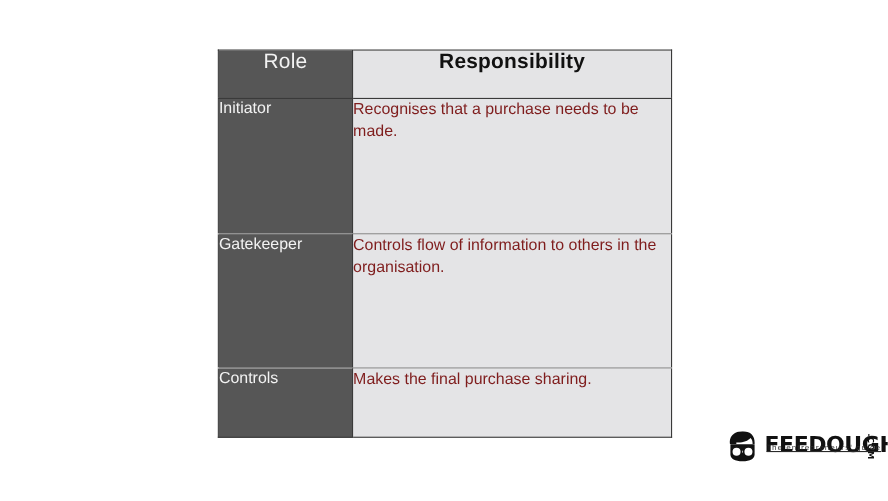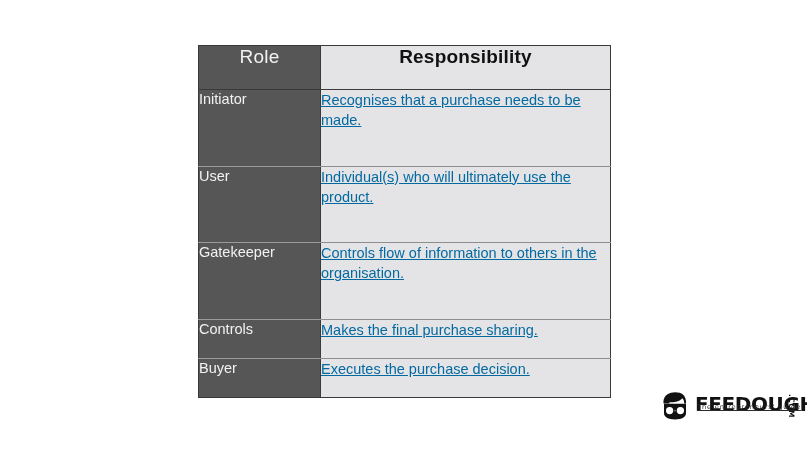--- a/index.html
+++ b/index.html
@@ -69,27 +69,26 @@
     color: #f2f2f2;
     font-size: 14.5px;
     line-height: 1.35;
     padding: 0 0 0 14px;
     vertical-align: middle;
     border-right: 1.5px solid #3a3a3a;
     border-bottom: 1px solid #9a9a9a;
   }
   .td-resp {
     background: #e4e4e6;
-    color: #0369a1;
+    color: #7f1d1d;
     font-size: 14.5px;
     line-height: 1.38;
     padding: 9px 10px 6px 10px;
     vertical-align: top;
     border-bottom: 1px solid #8e8e8e;
-    text-decoration: underline;
   }
   #roles-table tr:last-child .td-role,
   #roles-table tr:last-child .td-resp {
     border-bottom: none;
   }
 
   
   #feedough-logo {
     position: absolute;
     left: 661px;
@@ -155,34 +154,26 @@
       <th class="th-role">Role</th>
       <th class="th-resp">Responsibility</th>
     </tr>
   </thead>
   <tbody>
     <tr>
       <td class="td-role">Initiator</td>
       <td class="td-resp">Recognises that a purchase needs to be made.</td>
     </tr>
     <tr>
-      <td class="td-role">User</td>
-      <td class="td-resp">Individual(s) who will ultimately use the product.</td>
-    </tr>
-    <tr>
       <td class="td-role">Gatekeeper</td>
       <td class="td-resp">Controls flow of information to others in the organisation.</td>
     </tr>
     <tr>
       <td class="td-role">Controls</td>
       <td class="td-resp">Makes the final purchase sharing.</td>
-    </tr>
-    <tr>
-      <td class="td-role">Buyer</td>
-      <td class="td-resp">Executes the purchase decision.</td>
     </tr>
   </tbody>
 </table>
 
 <div id="feedough-logo">
   <span class="logo-face">
     <svg width="33" height="32" viewBox="0 0 33 32" xmlns="http://www.w3.org/2000/svg">
 
       <path d="M6.5 2.2C10.5 -0.6 18.5 -0.6 22.0 2.6C24.6 5.0 25.2 8.4 25.0 11.6L23.2 11.6C23.2 9.0 22.6 7.2 21.2 6.2C19.0 9.0 14.0 10.6 8.4 10.2L8.4 11.6L2.6 11.6C2.0 8.0 3.0 4.6 6.5 2.2Z" fill="#111111"></path>
 

